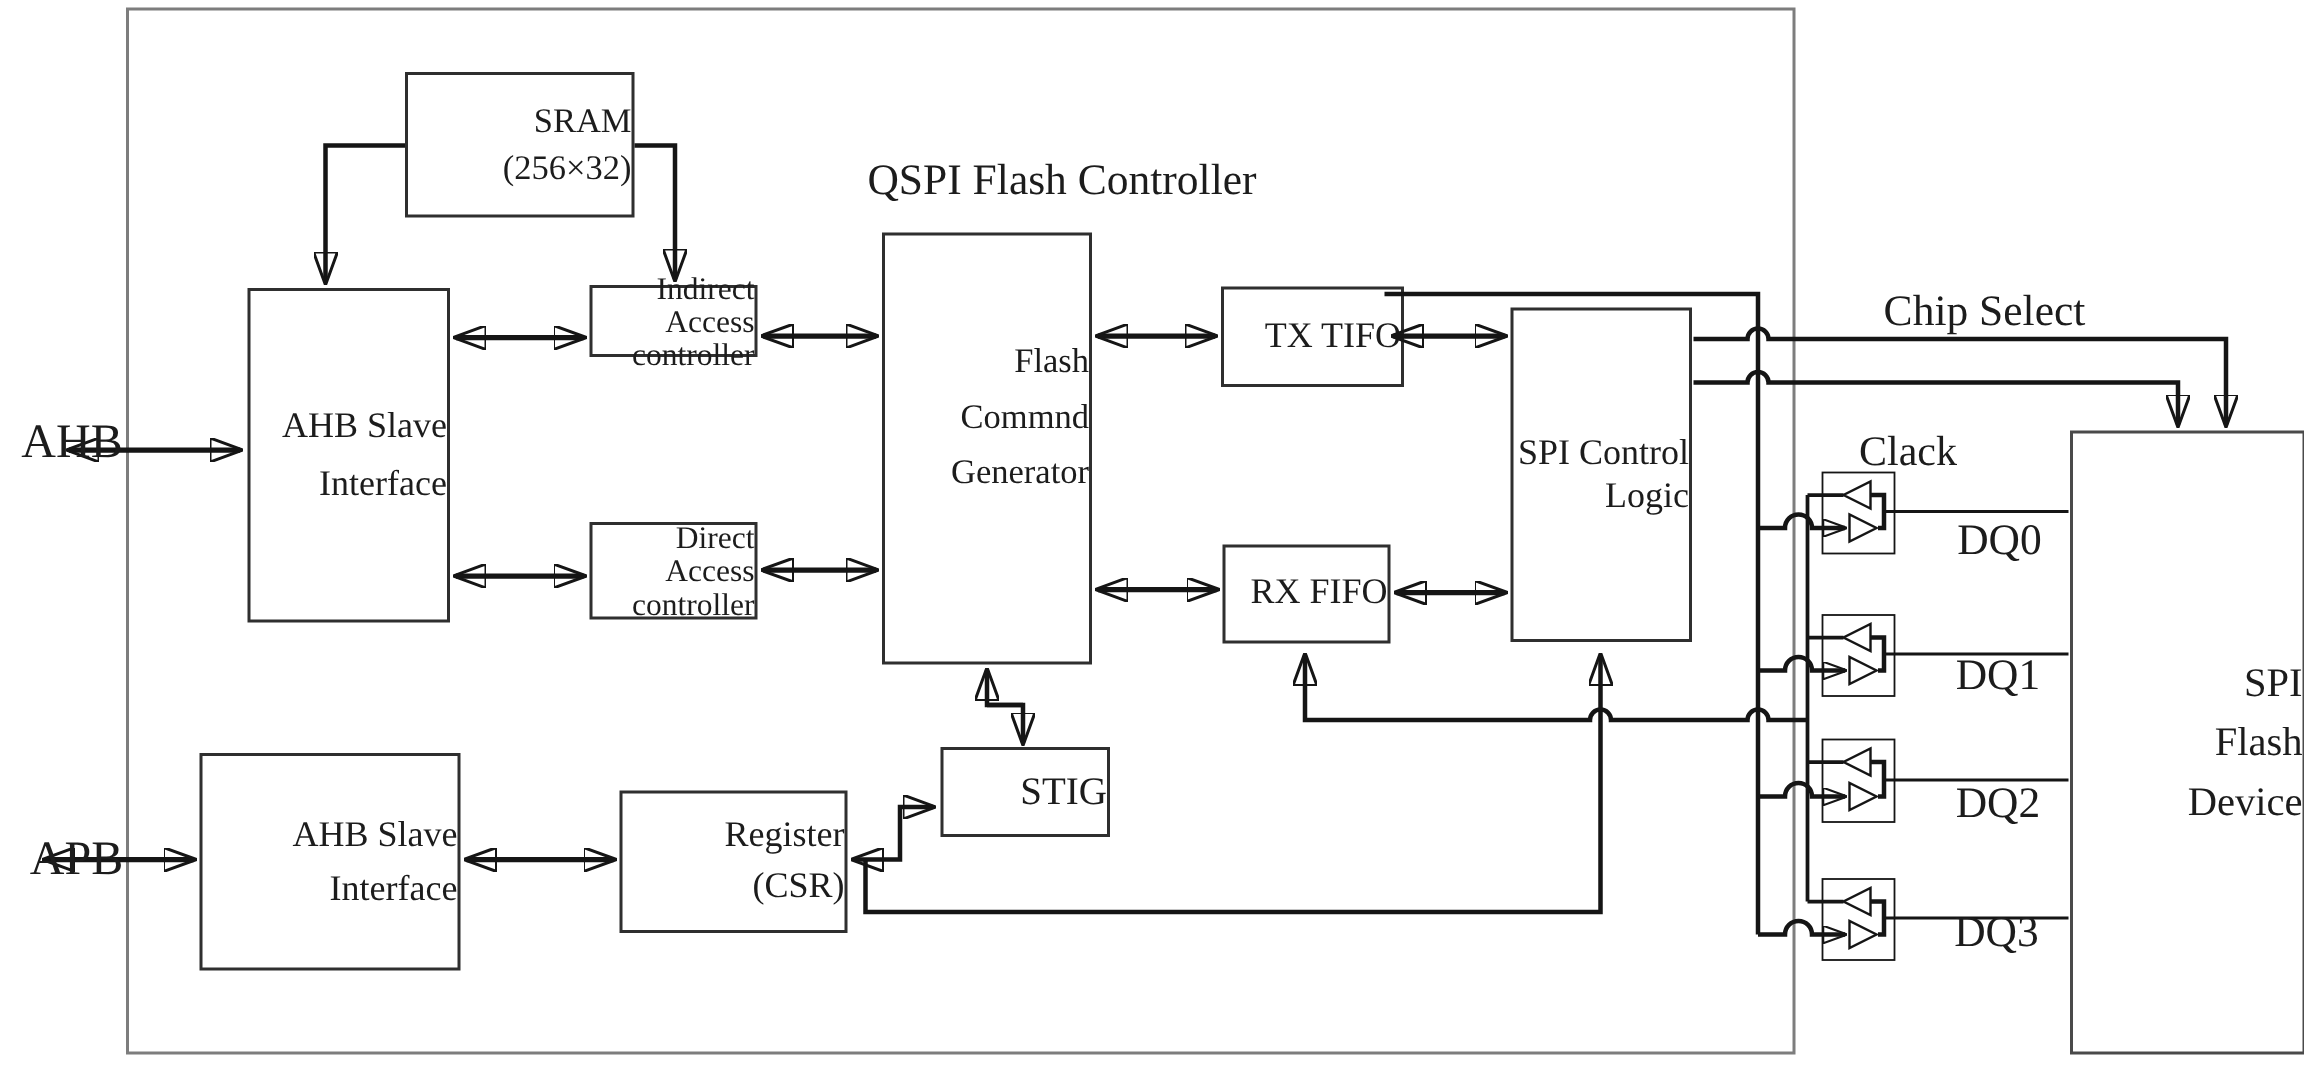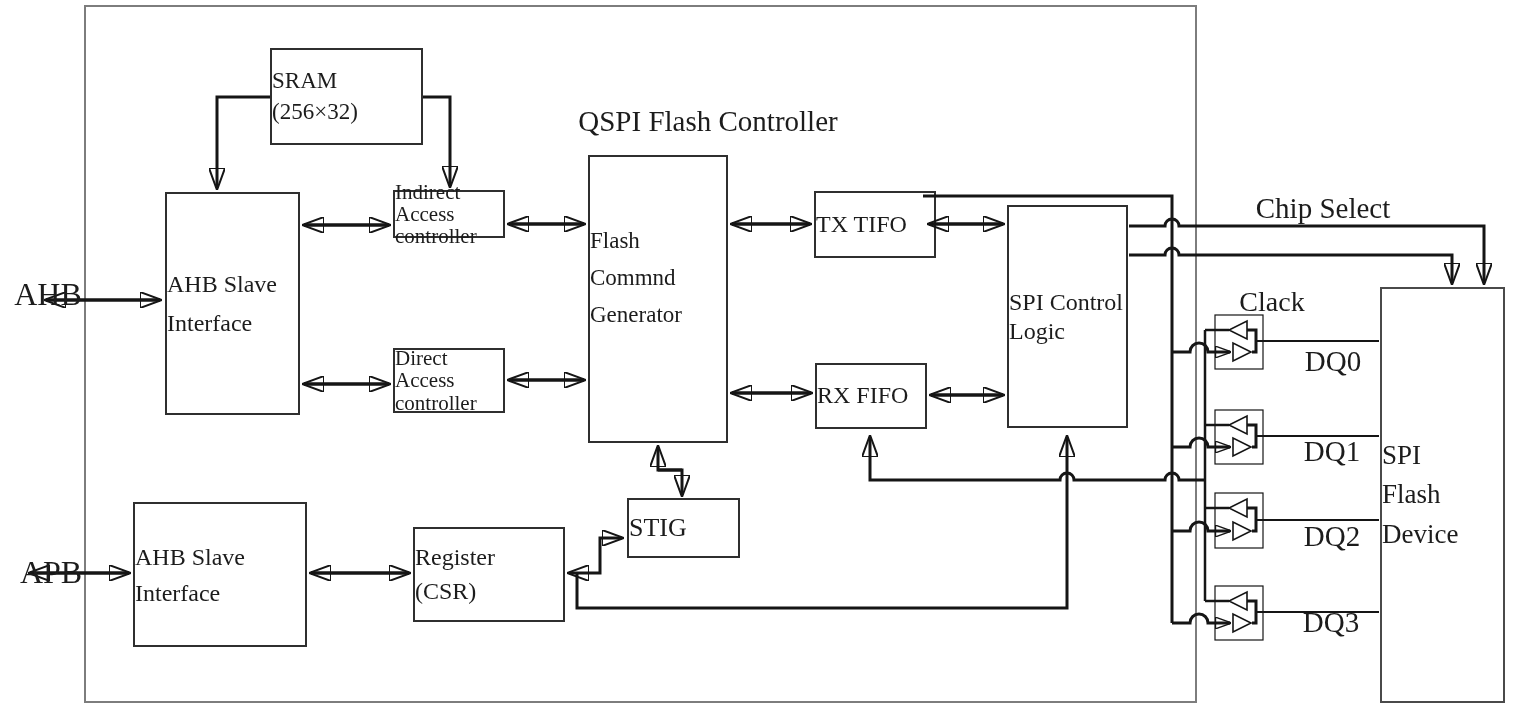--- a/index.html
+++ b/index.html
@@ -3,21 +3,21 @@
 <meta charset="utf-8">
 <style>
   :root{
     --line:#151515; --box-border:#2f2f2f; --outer-border:#7d7d7d;
     --buffer-border:#8a8a8a; --text:#1c1c1c; --bg:#ffffff;
   }
   html,body{margin:0;padding:0;background:var(--bg);}
   .stage{position:relative;width:1536px;height:710px;background:var(--bg);
          font-family:"Liberation Serif","DejaVu Serif",serif;color:var(--text);overflow:hidden;}
   .blk{position:absolute;border:2px solid var(--box-border);background:var(--bg);
-       display:flex;flex-direction:column;align-items:flex-start;justify-content:center;
+       display:flex;flex-direction:column;align-items:flex-end;justify-content:center;
        text-align:center;line-height:1.32;z-index:1;box-sizing:border-box;}
   .blk span{display:block;}
   .outer{position:absolute;border:2px solid var(--outer-border);background:transparent;z-index:0;box-sizing:border-box;}
   .flash{border:2px solid #4a4a4a;line-height:1.45;}
   .lbl{position:absolute;transform:translate(-50%,-50%);white-space:nowrap;z-index:3;margin-top:32px;}
   svg.wires{position:absolute;left:0;top:0;z-index:2;}
   svg.wires path, svg.wires polygon, svg.wires rect{fill:none;stroke:var(--line);}
   .w{stroke-width:3.5px;}
   .t{stroke-width:3px;}
   .m{stroke-width:2.5px;}
@@ -93,21 +93,21 @@
 
   <div class="blk" style="left:413px;top:527px;width:152px;height:95px;font-size:24px;line-height:1.4;">
     <span>Register</span>
     <span>(CSR)</span>
   </div>
 
   <div class="blk" style="left:627px;top:498px;width:113px;height:60px;font-size:26px;">
     <span>STIG</span>
   </div>
 
-  <div class="blk flash" style="left:1380px;top:287px;width:125px;height:416px;font-size:27px;">
+  <div class="blk flash" style="left:1380px;top:287px;width:157px;height:416px;font-size:27px;">
     <span>SPI</span>
     <span>Flash</span>
     <span>Device</span>
   </div>
 
   <svg class="wires" width="1536" height="710" viewBox="0 0 1536 710" xmlns="http://www.w3.org/2000/svg">
     <defs>
       <marker id="ab" markerUnits="userSpaceOnUse" markerWidth="22" markerHeight="16" viewBox="0 0 11 8" refX="10" refY="4" orient="auto-start-reverse">
         <path class="head" d="M0 0 L11 4 L0 8 Z"></path>
       </marker>

